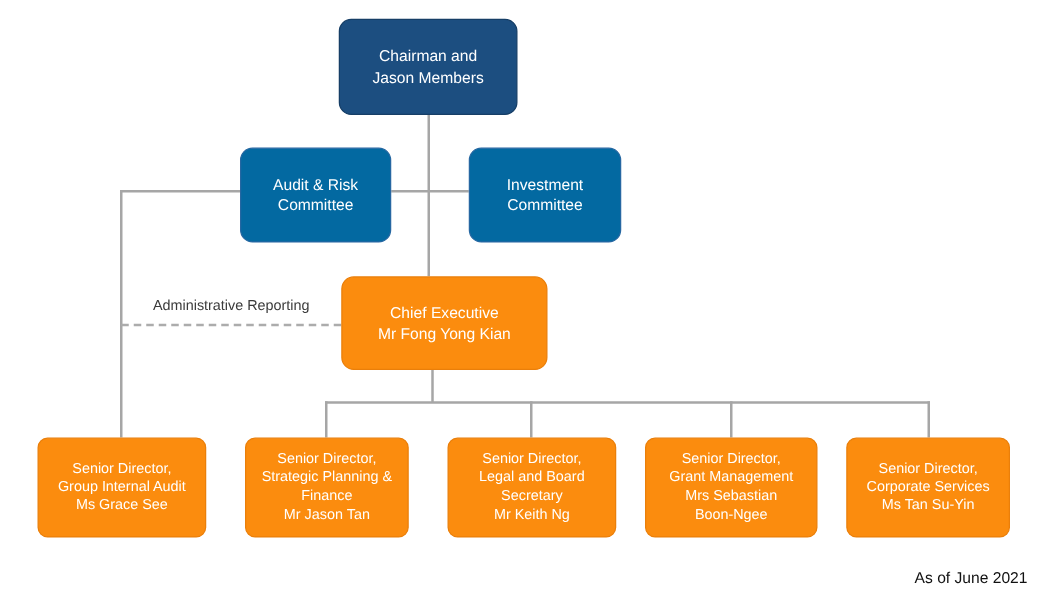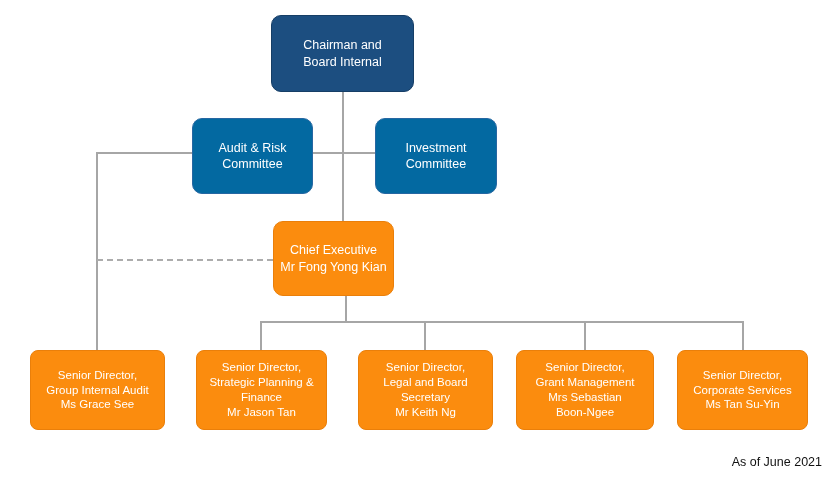--- a/index.html
+++ b/index.html
@@ -44,21 +44,21 @@
   .lvl-director {
     background: #FB8C0E;
     border: 1.5px solid #EA7F0A;
     border-radius: 8px;
     font-size: 11.5px;
   }
   
   #n-chairman   { left: 271px; top: 15px;  width: 143px; height: 77px; }
   #n-audit      { left: 192px; top: 118px; width: 121px; height: 76px; }
   #n-invest     { left: 375px; top: 118px; width: 122px; height: 76px; }
-  #n-ce         { left: 273px; top: 221px; width: 121px; height: 75px; }
+  #n-ce         { left: 273px; top: 221px; width: 165px; height: 75px; }
   #n-sd1        { left: 30px;  top: 350px; width: 135px; height: 80px; }
   #n-sd2        { left: 196px; top: 350px; width: 131px; height: 80px; }
   #n-sd3        { left: 358px; top: 350px; width: 135px; height: 80px; }
   #n-sd4        { left: 516px; top: 350px; width: 138px; height: 80px; }
   #n-sd5        { left: 677px; top: 350px; width: 131px; height: 80px; }
   
   .line { position: absolute; background: #A6A6A6; }
   #ln-chair-ce      { left: 342px; top: 92px;  width: 2px;   height: 129px; }
   #ln-committees-h  { left: 313px; top: 152px; width: 62px;  height: 2px; }
   #ln-audit-left-h  { left: 96px;  top: 152px; width: 96px;  height: 2px; }
@@ -100,25 +100,26 @@
   <div class="line" id="ln-audit-left-h"></div>
   <div class="line" id="ln-left-v"></div>
   <div class="line" id="ln-ce-down"></div>
   <div class="line" id="ln-bottom-h"></div>
   <div class="line" id="ln-drop-sd2"></div>
   <div class="line" id="ln-drop-sd3"></div>
   <div class="line" id="ln-drop-sd4"></div>
   <div class="line" id="ln-drop-sd5"></div>
   <div id="ln-admin-dashed"></div>
 
+  <div id="admin-label">Administrative Reporting</div>
   <div id="footnote">As of June 2021</div>
 
   <div class="node lvl-board" id="n-chairman">
     <span class="lbl">Chairman and
-Board Internal</span>
+Jason Members</span>
   </div>
 
   <div class="node lvl-committee" id="n-audit">
     <span class="lbl">Audit &amp; Risk
 Committee</span>
   </div>
 
   <div class="node lvl-committee" id="n-invest">
     <span class="lbl">Investment
 Committee</span>

